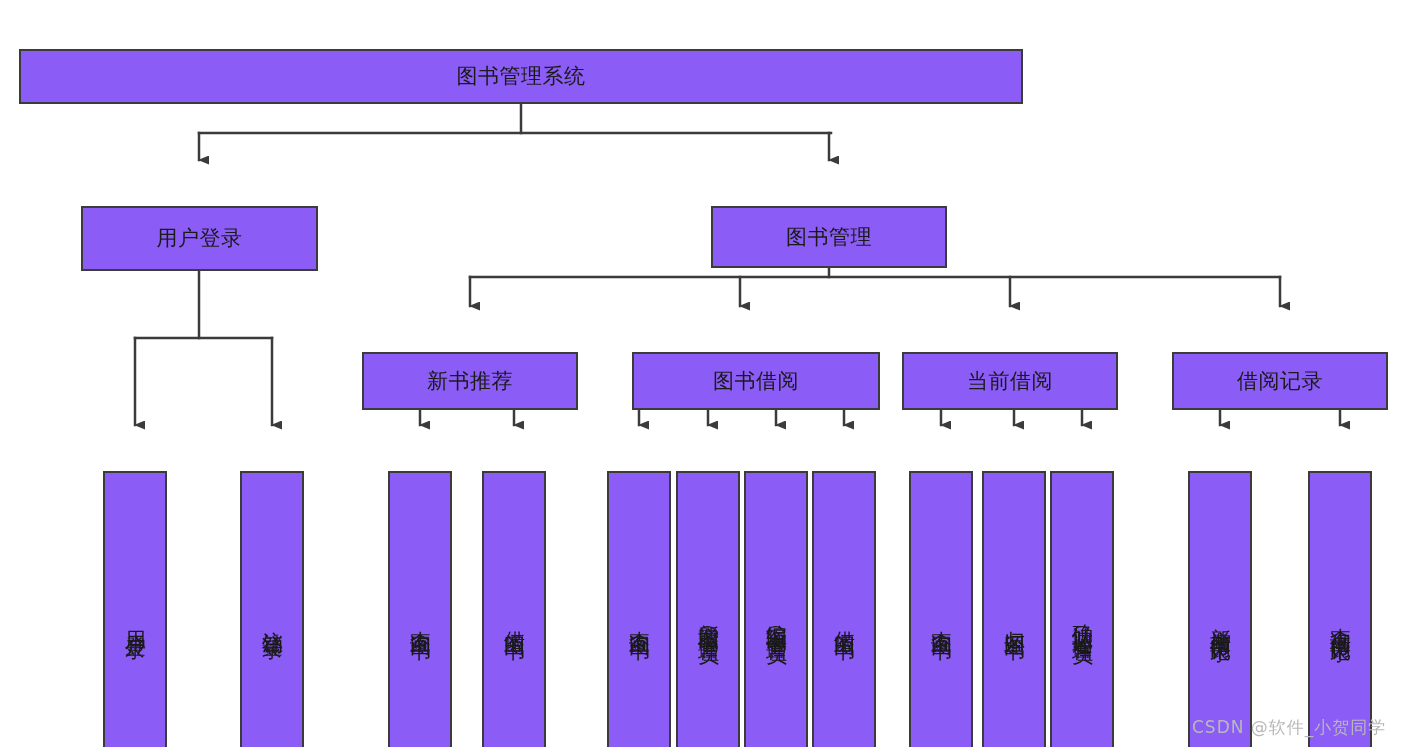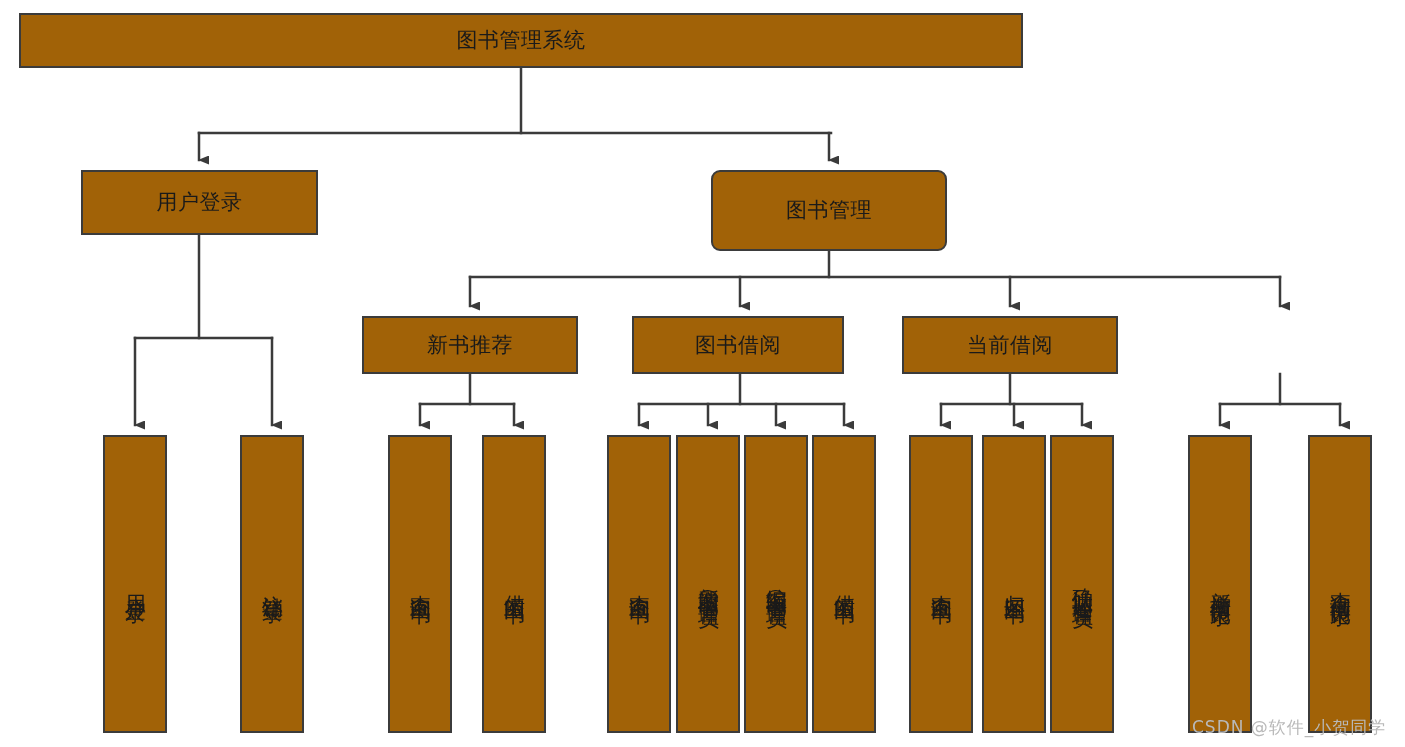--- a/index.html
+++ b/index.html
@@ -21,25 +21,26 @@
     position: absolute;
     left: 0;
     top: 0;
     width: 1405px;
     height: 747px;
     pointer-events: none;
   }
   .node {
     position: absolute;
     box-sizing: border-box;
-    background: #a16207;
+    background: #8b5cf6;
     border: 2.5px solid #3b3b3b;
     display: flex;
     align-items: center;
     justify-content: center;
+    margin-top: 36px;
   }
   .node-label {
     color: #1a1a1a;
     font-size: 21px;
     line-height: 1.15;
     letter-spacing: 0.5px;
     white-space: nowrap;
   }
   .node.leaf {
     align-items: center;
@@ -117,32 +118,35 @@
     </g>
   </svg>
 
   <div class="node" id="n-root" style="left: 19px; top: 13px; width: 1004px; height: 55px;">
     <span class="node-label">图书管理系统</span>
   </div>
 
   <div class="node" id="n-l2-0" style="left: 81px; top: 170px; width: 237px; height: 65px;">
     <span class="node-label">用户登录</span>
   </div>
-  <div class="node" id="n-l2-1" style="left: 711px; top: 170px; width: 236px; height: 81px; border-radius: 9px;">
+  <div class="node" id="n-l2-1" style="left: 711px; top: 170px; width: 236px; height: 62px;">
     <span class="node-label">图书管理</span>
   </div>
 
   <div class="node" id="n-l3-0" style="left: 362px; top: 316px; width: 216px; height: 58px;">
     <span class="node-label">新书推荐</span>
   </div>
-  <div class="node" id="n-l3-1" style="left: 632px; top: 316px; width: 212px; height: 58px;">
+  <div class="node" id="n-l3-1" style="left: 632px; top: 316px; width: 248px; height: 58px;">
     <span class="node-label">图书借阅</span>
   </div>
   <div class="node" id="n-l3-2" style="left: 902px; top: 316px; width: 216px; height: 58px; align-items: center;">
     <span class="node-label">当前借阅</span>
+  </div>
+  <div class="node" id="n-l3-3" style="left: 1172px; top: 316px; width: 216px; height: 58px;">
+    <span class="node-label">借阅记录</span>
   </div>
 
   <div class="node leaf" id="n-lf-0" style="left: 103px; top: 435px; width: 64px; height: 298px;">
     <span class="node-label">用户登录</span>
   </div>
   <div class="node leaf" id="n-lf-1" style="left: 240px; top: 435px; width: 64px; height: 298px;">
     <span class="node-label">注销登录</span>
   </div>
   <div class="node leaf" id="n-lf-2" style="left: 388px; top: 435px; width: 64px; height: 298px;">
     <span class="node-label">查询图书</span>

